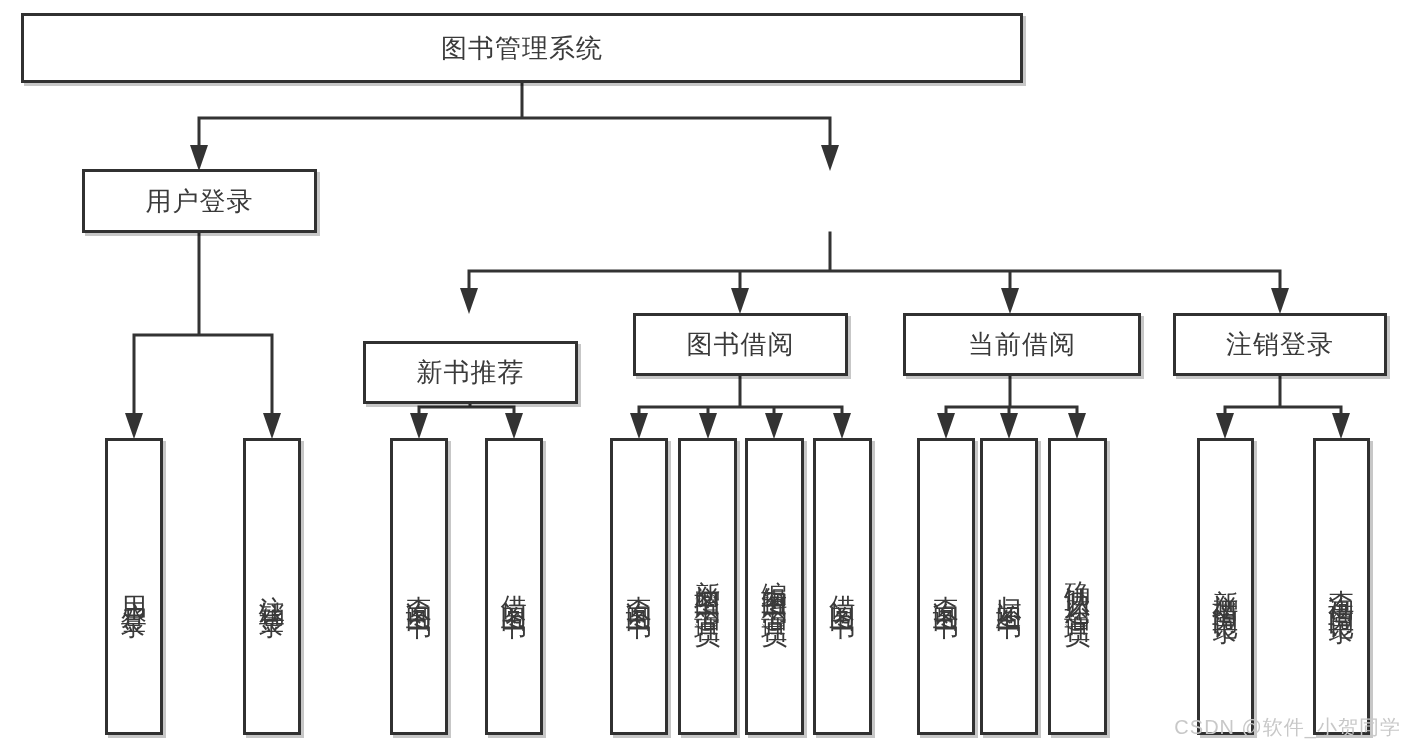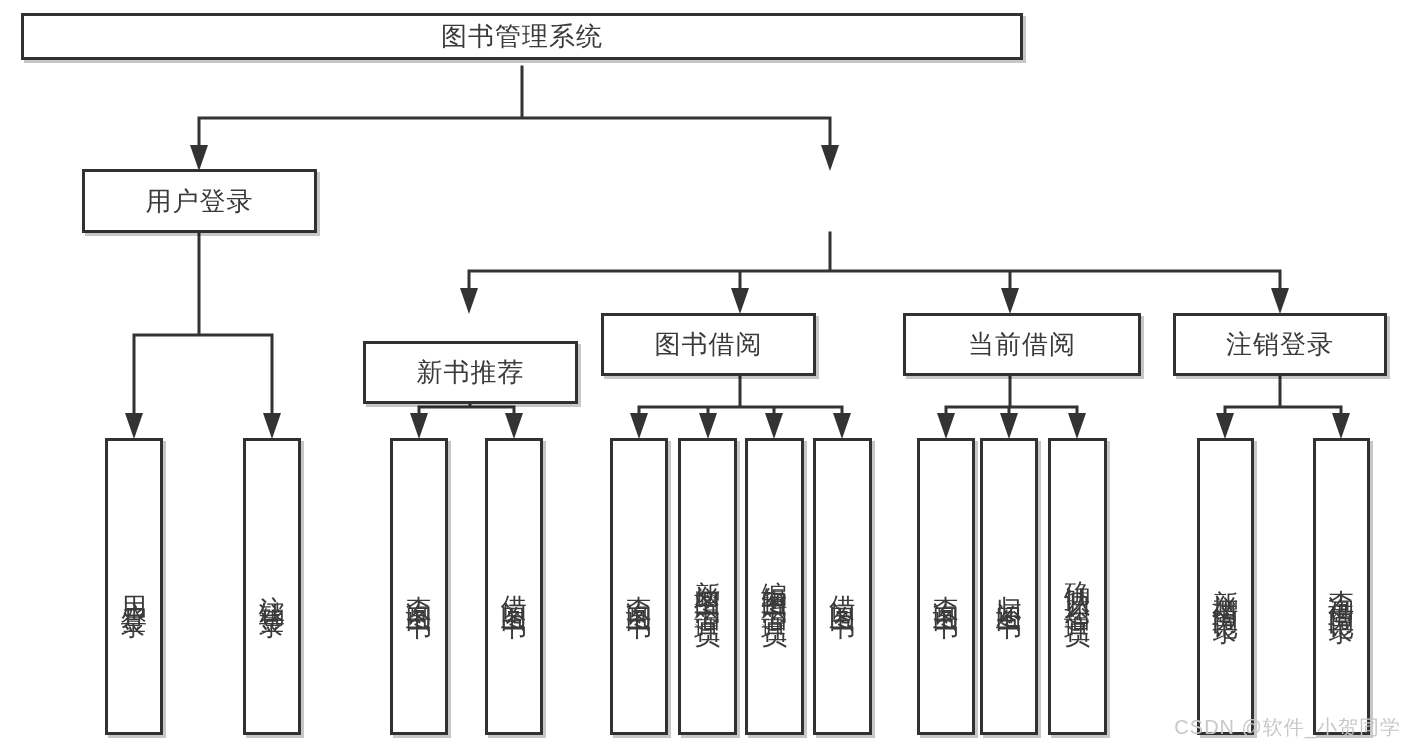--- a/index.html
+++ b/index.html
@@ -98,26 +98,26 @@
       <polygon points="765,413 783,413 774,439"></polygon>
       <polygon points="833,413 851,413 842,439"></polygon>
       <polygon points="937,413 955,413 946,439"></polygon>
       <polygon points="1000,413 1018,413 1009,439"></polygon>
       <polygon points="1068,413 1086,413 1077,439"></polygon>
       <polygon points="1216,413 1234,413 1225,439"></polygon>
       <polygon points="1332,413 1350,413 1341,439"></polygon>
     </g>
   </svg>
 
-  <div class="node" style="left:21px; top:13px; width:1002px; height:47px;">图书管理系统</div>
+  <div class="node" style="left:21px; top:13px; width:1002px; height:70px;">图书管理系统</div>
 
   <div class="node" style="left:82px; top:169px; width:235px; height:64px;">用户登录</div>
 
   <div class="node" style="left:363px; top:313px; width:215px; height:63px;margin-top:28px;">新书推荐</div>
-  <div class="node" style="left:601px; top:313px; width:215px; height:63px;">图书借阅</div>
+  <div class="node" style="left:633px; top:313px; width:215px; height:63px;">图书借阅</div>
   <div class="node" style="left:903px; top:313px; width:238px; height:63px;">当前借阅</div>
   <div class="node" style="left:1173px; top:313px; width:214px; height:63px;">注销登录</div>
 
   <div class="leaf" style="left:105px; top:438px; width:58px; height:297px;">
     <span class="vtext">用户登录</span>
   </div>
   <div class="leaf" style="left:243px; top:438px; width:58px; height:297px;">
     <span class="vtext">注销登录</span>
   </div>
 

